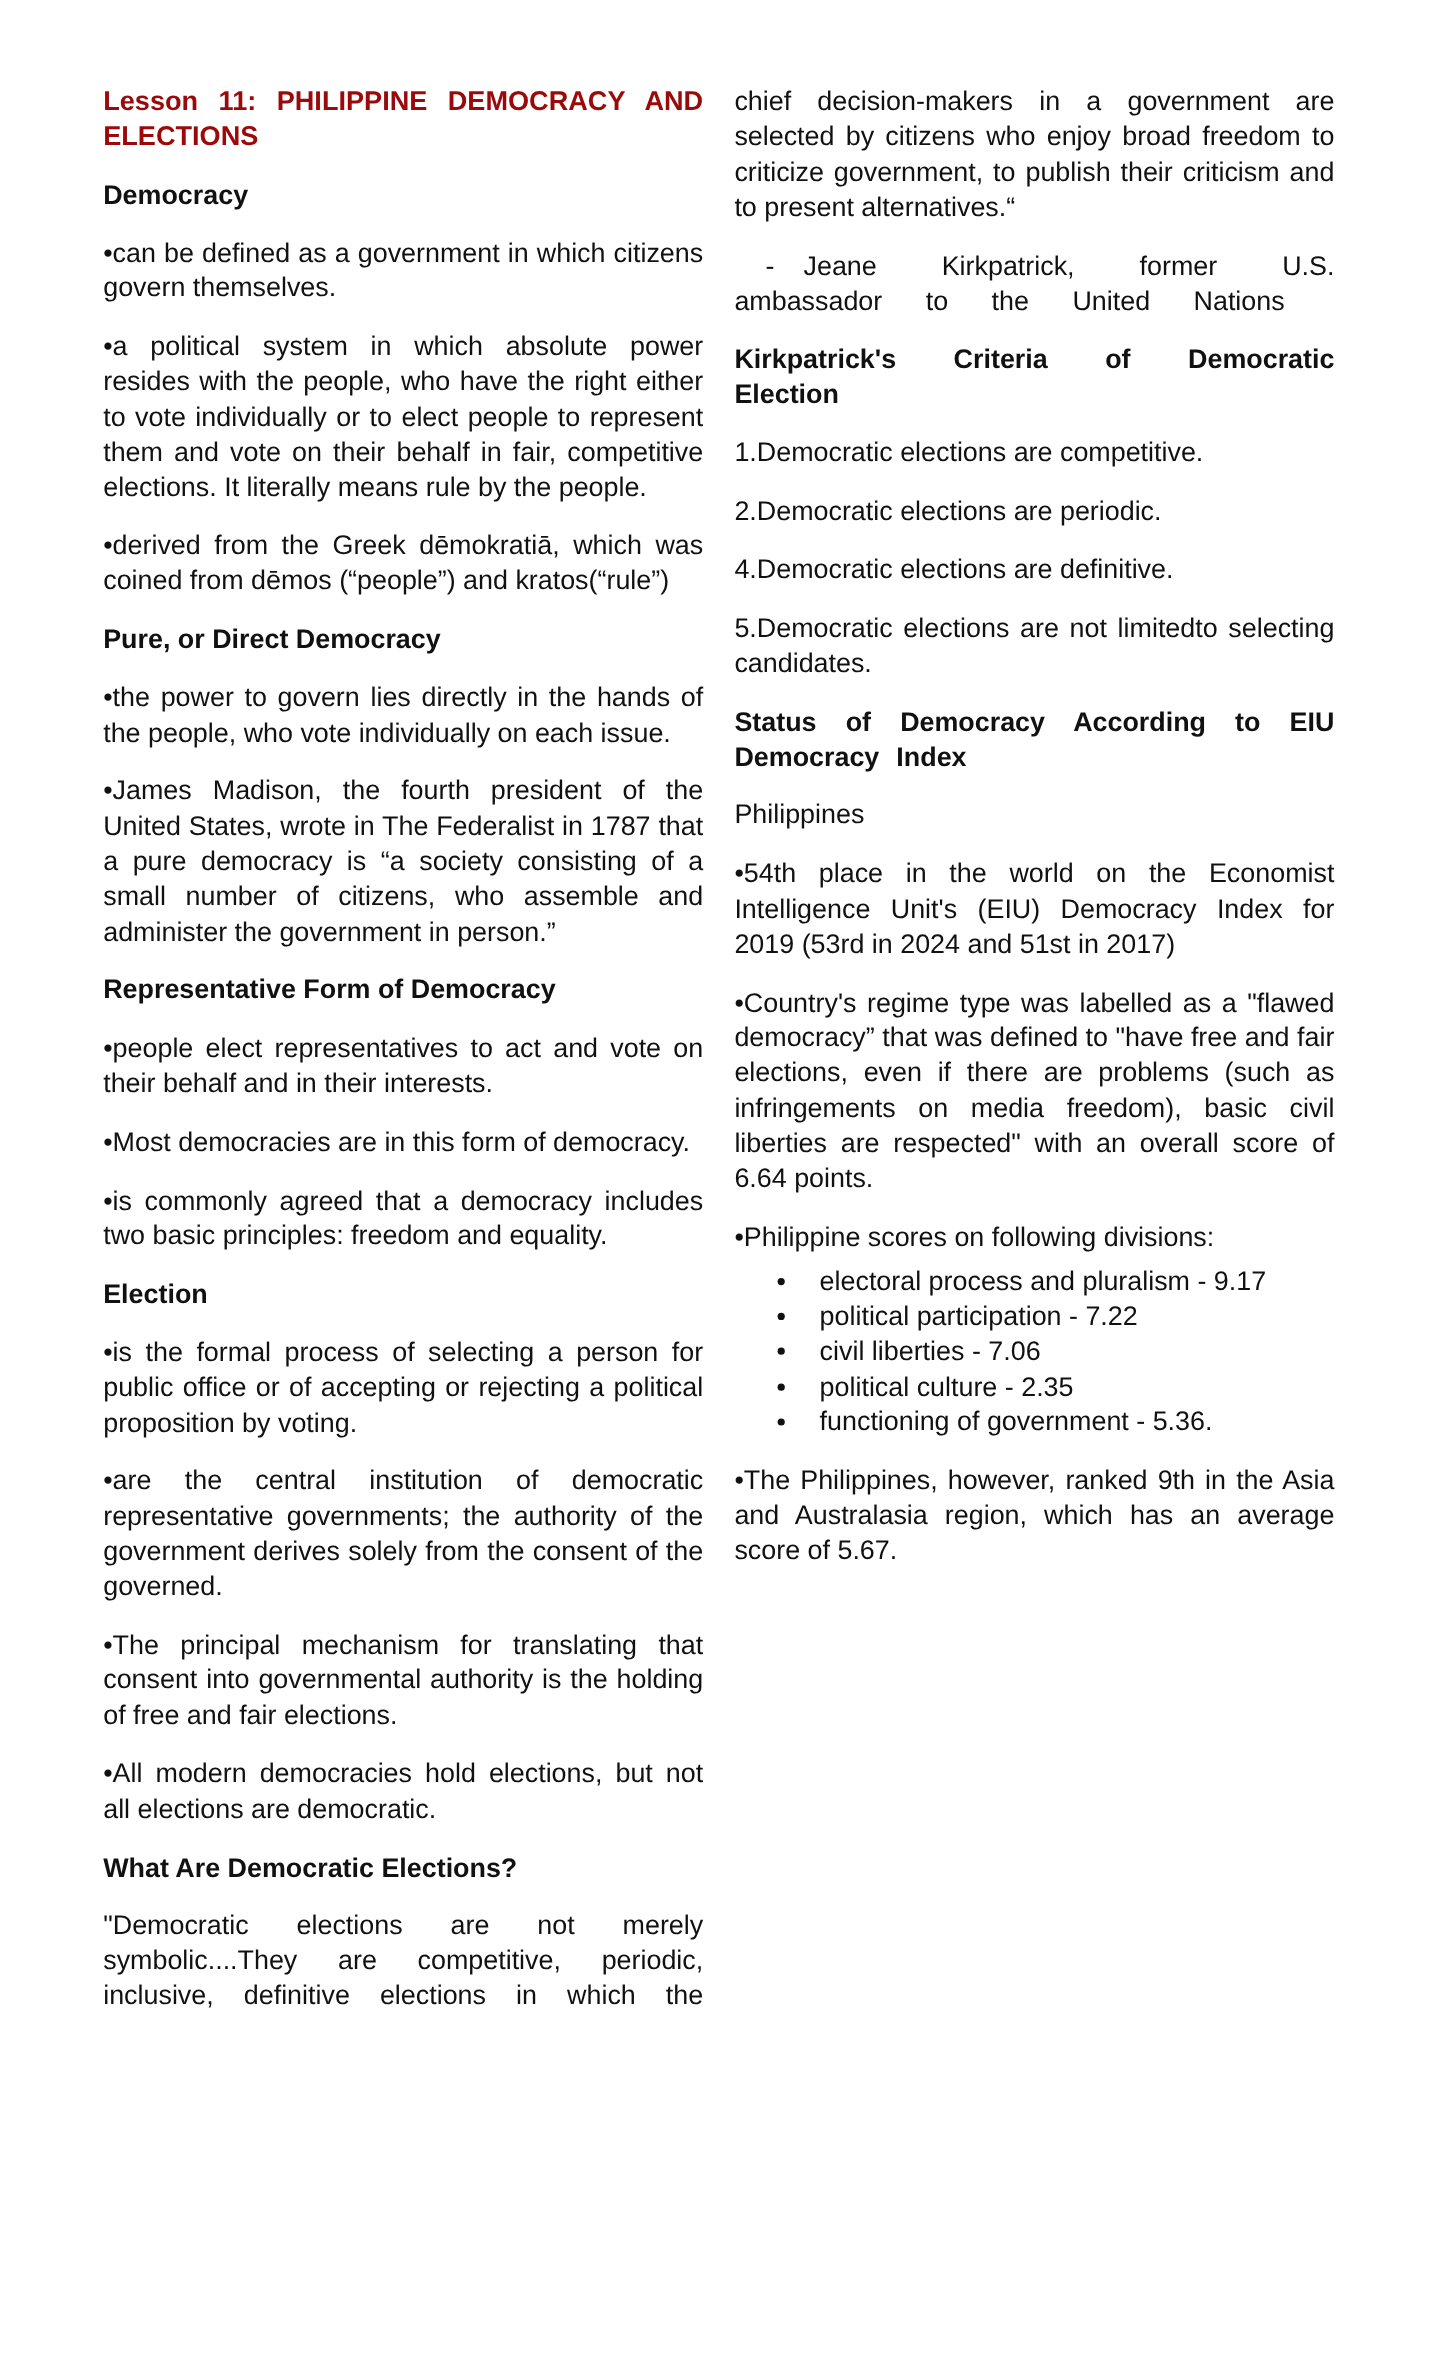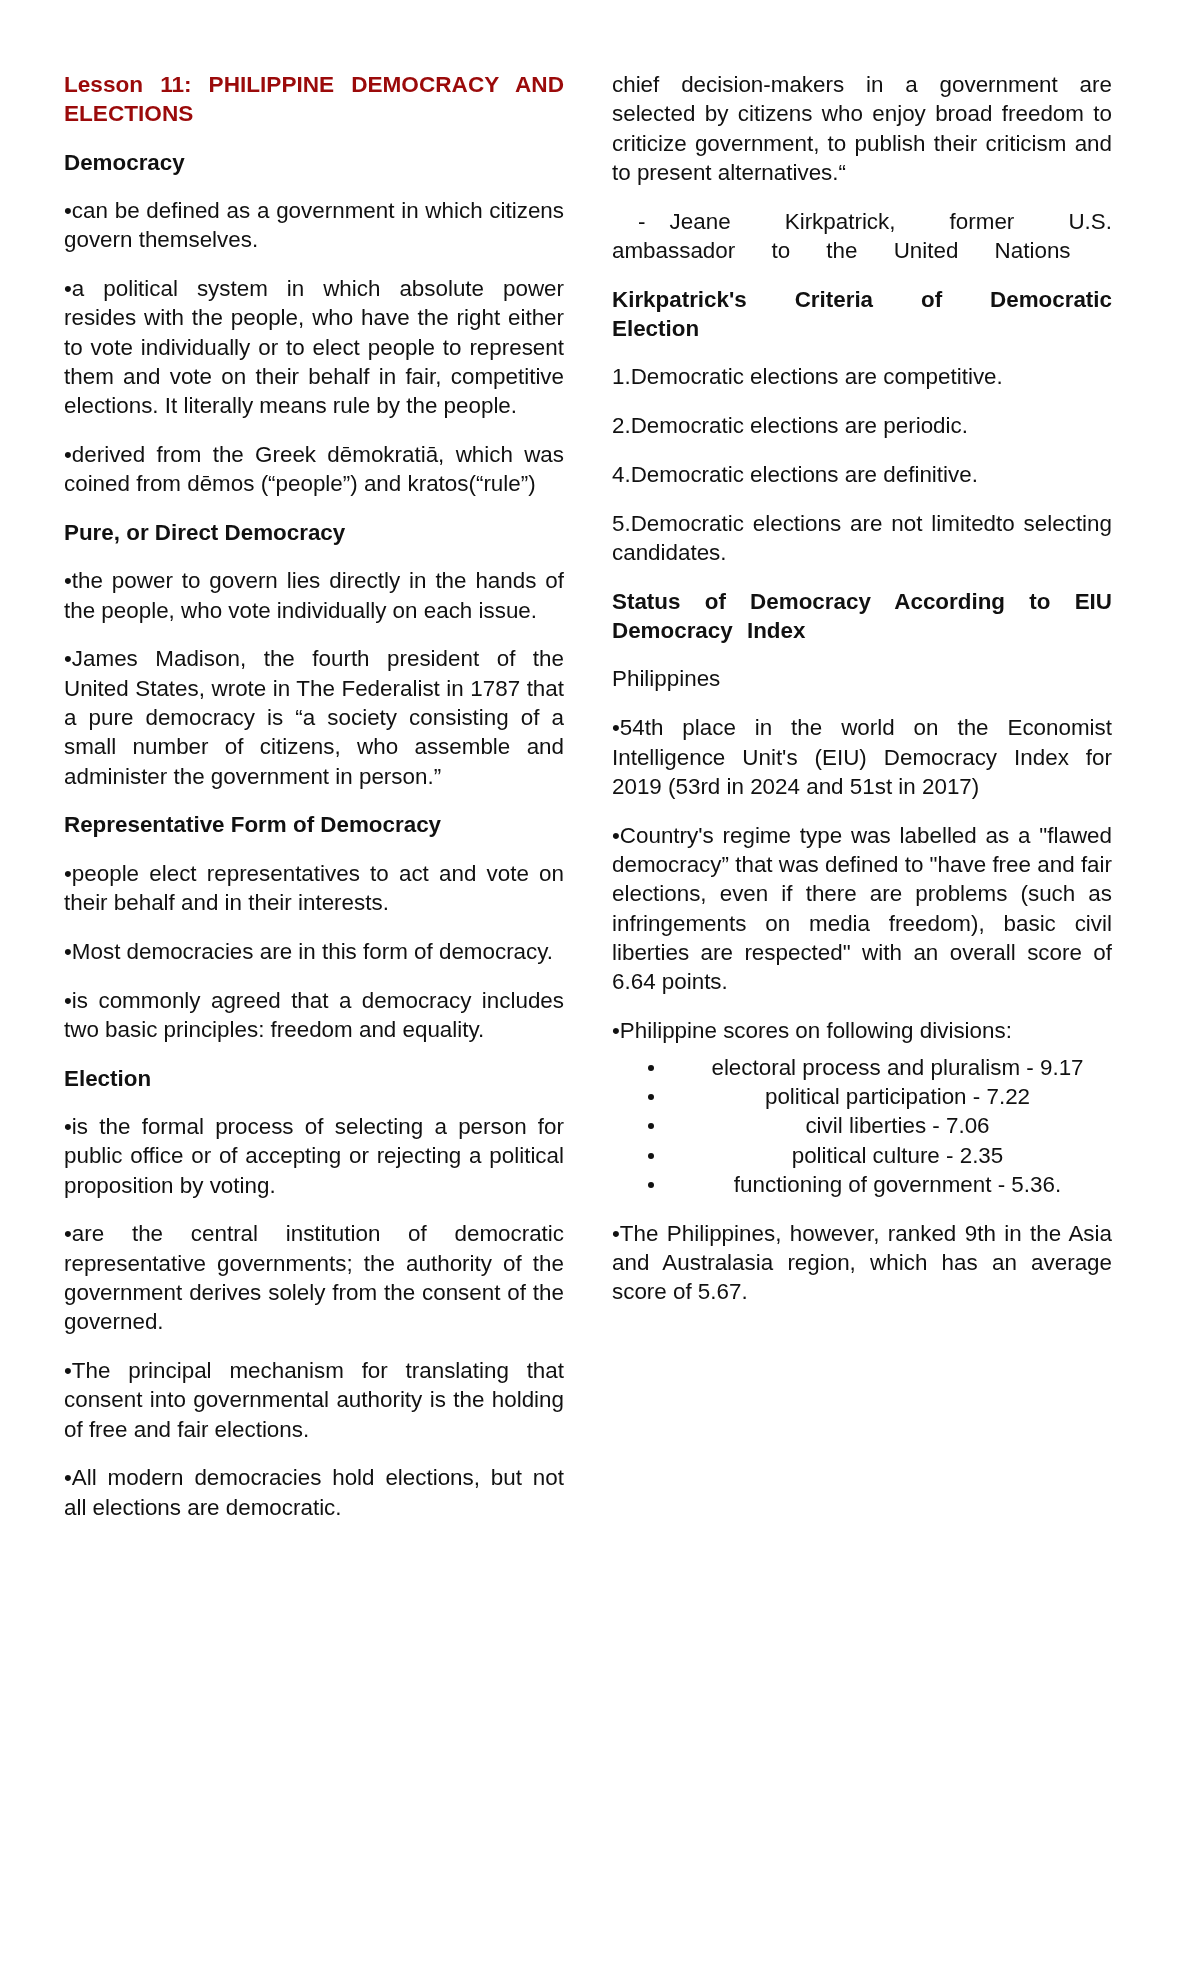--- a/index.html
+++ b/index.html
@@ -20,21 +20,21 @@
       top: 0; left: 0;
       width: 1200px;
       height: 1976px;
     }
     .col {
       position: absolute;
       width: 500px;
       font-size: 22.4px;
       line-height: 29.3px;
     }
-    .col-left { left: 64px; top: 70px; }
+    .col-left { left: 86px; top: 70px; }
     .col-right { left: 612px; top: 70px; }
     .title {
       color: #9b0a0a;
       font-weight: bold;
       text-align: justify;
       text-align-last: left;
       margin: 0 0 19px 0;
       font-size: 22.6px;
       line-height: 29.3px;
       word-spacing: 6px;
@@ -52,21 +52,20 @@
     }
     .subbullets {
       list-style: none;
       margin: -12px 0 19.5px 0;
       padding: 0;
     }
     .subbullets li {
       position: relative;
       padding-left: 71px;
       line-height: 29.3px;
-      text-align: center;
     }
     .subbullets li .dot {
       position: absolute;
       left: 36px;
       top: 12px;
       width: 6px;
       height: 6px;
       border-radius: 50%;
       background: #111111;
     }
@@ -103,20 +102,24 @@
     </section>
 
     <section>
       <div class="heading">Election</div>
       <p class="para">•is the formal process of selecting a person for public office or of accepting or rejecting a political proposition by voting.</p>
       <p class="para">•are the central institution of democratic representative governments; the authority of the government derives solely from the consent of the governed.</p>
       <p class="para">•The principal mechanism for translating that consent into governmental authority is the holding of free and fair elections.</p>
       <p class="para">•All modern democracies hold elections, but not all elections are democratic.</p>
     </section>
 
+    <section>
+      <div class="heading">What Are Democratic Elections?</div>
+      <p class="para" style="text-align-last: justify;">"Democratic elections are not merely symbolic....They are competitive, periodic, inclusive, definitive elections in which the</p>
+    </section>
   </div>
 
   <div class="col col-right">
     <p class="para">chief decision-makers in a government are selected by citizens who enjoy broad freedom to criticize government, to publish their criticism and to present alternatives.“</p>
 
     <p class="para attrib">
       <span class="dash">-</span>
       <span style="display:inline; word-spacing: 30px;">Jeane Kirkpatrick, former U.S. ambassador to the United Nations</span>
     </p>
 

